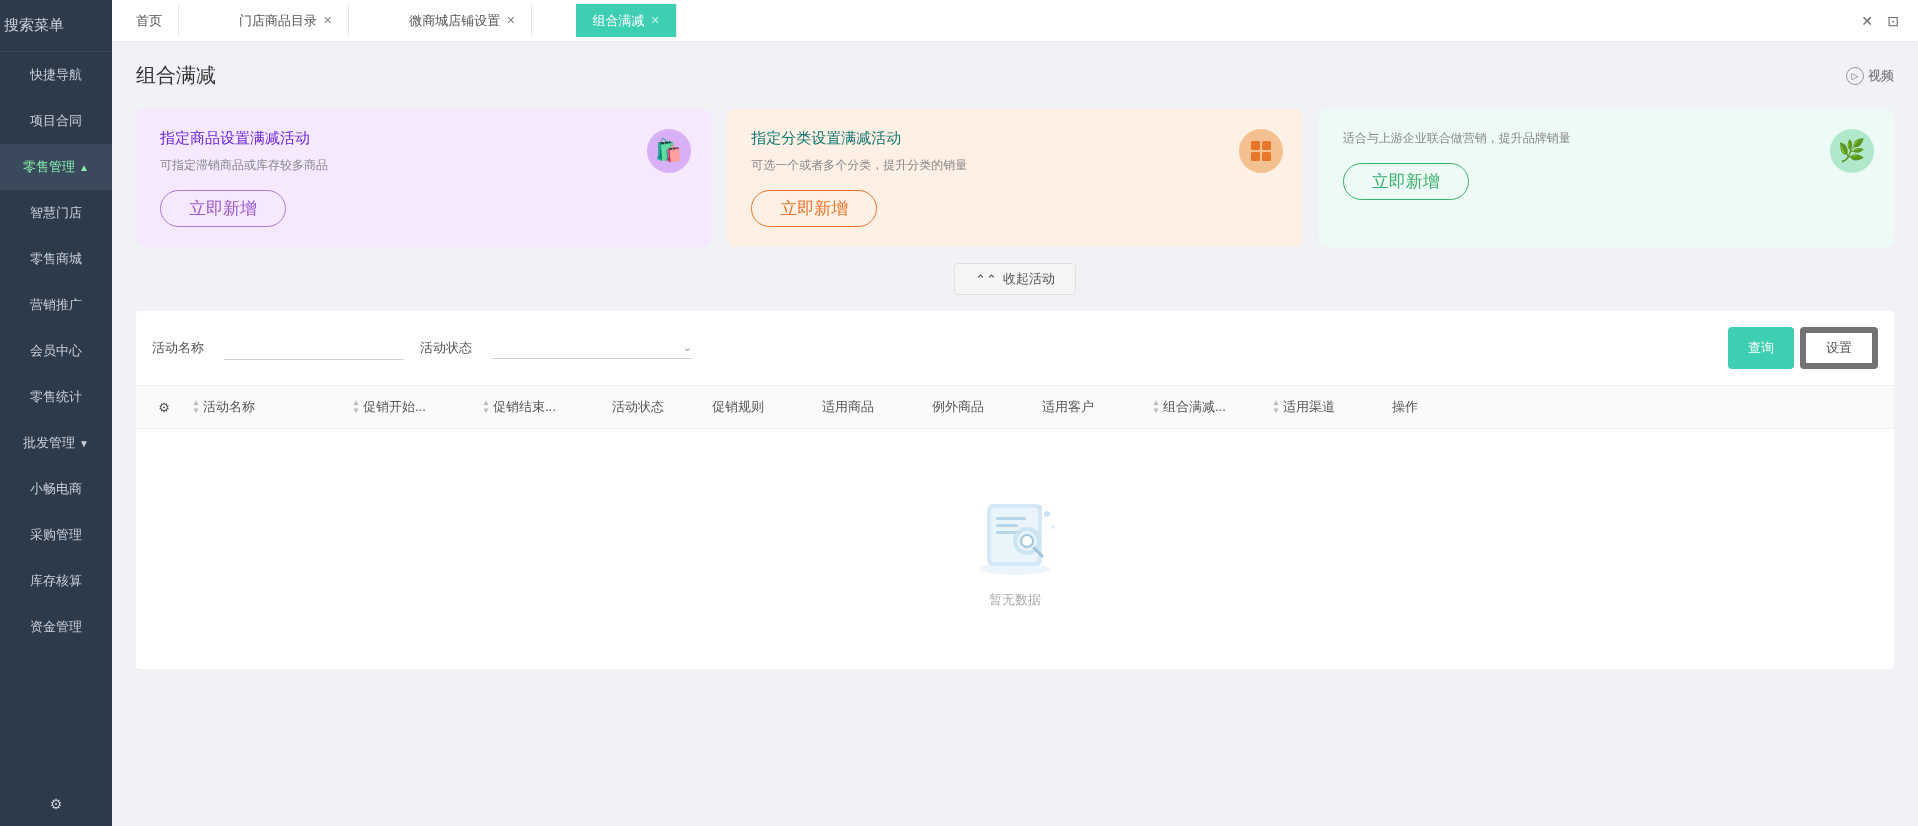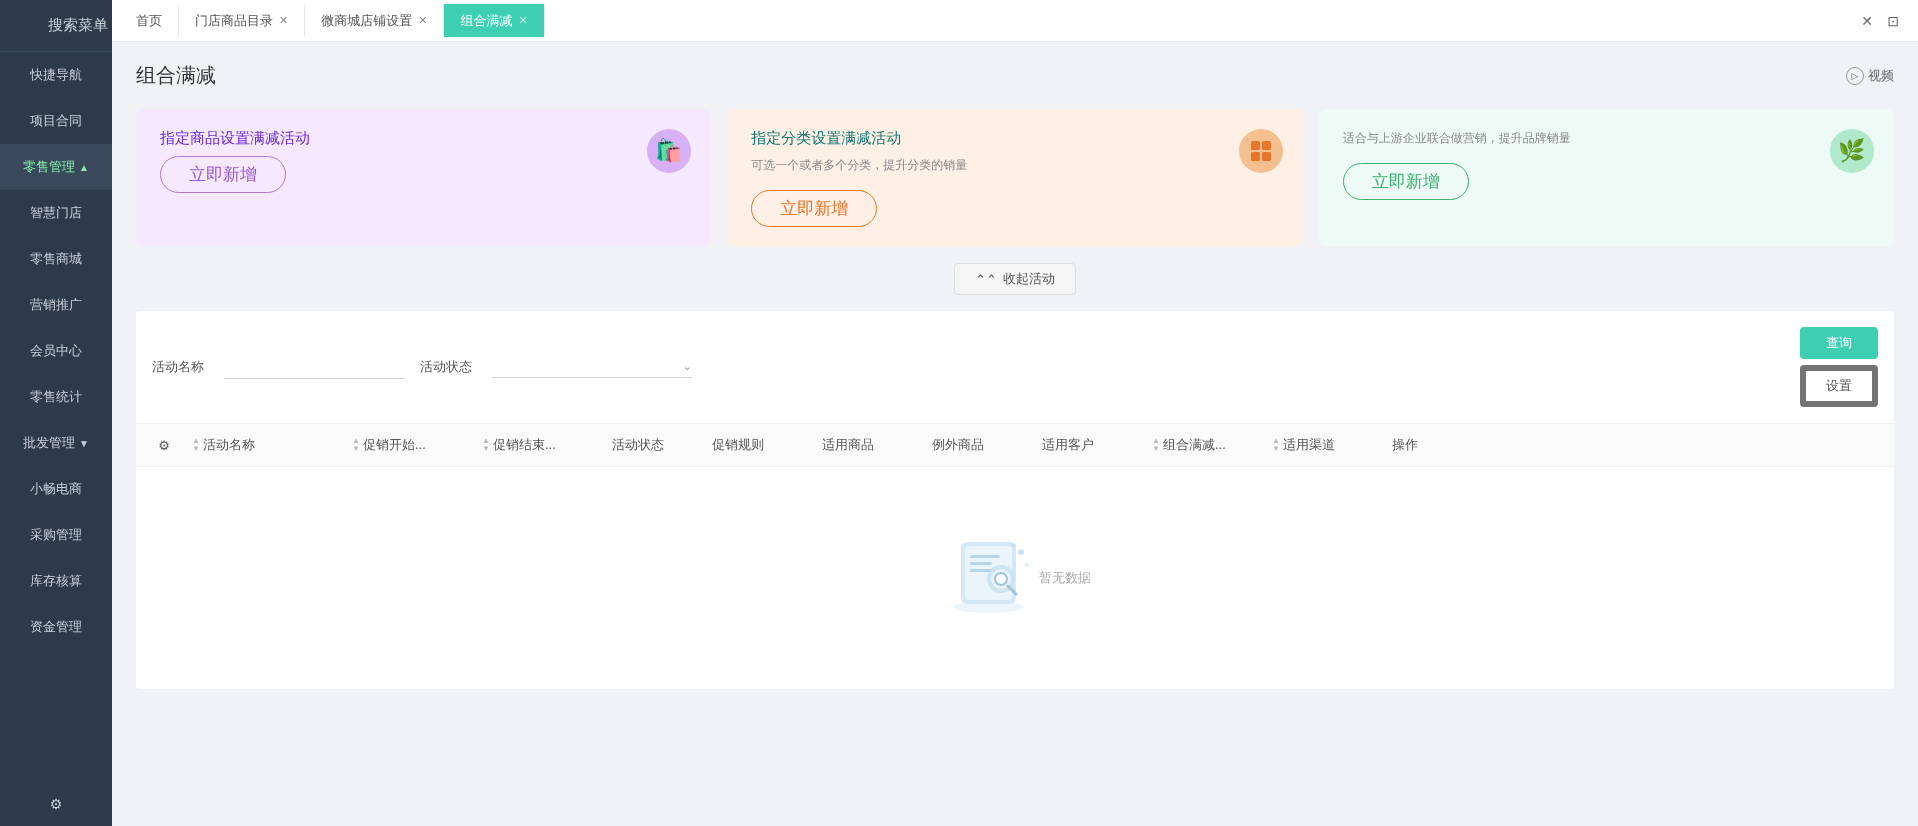--- a/index.html
+++ b/index.html
@@ -14,21 +14,21 @@
       flex-direction: column;
       flex-shrink: 0;
       height: 100%;
     }
     .sidebar-search {
       padding: 16px 4px;
       font-size: 15px;
       color: #c8d0da;
       cursor: pointer;
       border-bottom: 1px solid #3a4a5c;
-      text-align: right;
+      text-align: left;
     }
     .sidebar-item {
       padding: 14px 8px;
       text-align: center;
       font-size: 13px;
       color: #c8d0da;
       cursor: pointer;
       position: relative;
       display: flex;
       align-items: center;
@@ -56,20 +56,21 @@
 
     
     .tab-bar {
       display: flex;
       align-items: center;
       background: #fff;
       border-bottom: 1px solid #e8e8e8;
       padding: 4px 8px;
       height: 42px;
       flex-shrink: 0;
+      gap: 44px;
     }
     .tab {
       display: flex;
       align-items: center;
       padding: 0 16px;
       height: 100%;
       font-size: 13px;
       color: #555;
       cursor: pointer;
       border-right: 1px solid #e8e8e8;
@@ -250,21 +251,21 @@
       background: #fff;
       color: #555;
       border: 6px solid #737373;
       padding: 6px 20px;
       border-radius: 4px;
       font-size: 13px;
       cursor: pointer;
     }
     .filter-actions {
       display: flex;
-      flex-direction: column;
+      flex-direction: row;
       gap: 6px;
     }
     .table-header {
       display: flex;
       align-items: center;
       padding: 12px 8px;
       border-bottom: 1px solid #f0f0f0;
       font-size: 13px;
       color: #555;
       background: #fafafa;
@@ -286,20 +287,21 @@
     .col-goods { width: 110px; }
     .col-except { width: 110px; }
     .col-customer { width: 110px; }
     .col-notallow { width: 120px; }
     .col-channel { width: 120px; }
     .col-action { flex: 1; text-align: right; padding-right: 16px; }
 
     
     .empty-state {
       display: flex;
+      flex-direction: column;
       align-items: center;
       justify-content: center;
       padding: 60px 0;
       text-align: right;
     }
     .empty-icon {
       width: 100px;
       height: 90px;
       margin-bottom: 12px;
     }
@@ -392,20 +394,21 @@
         <span style="border: 1px solid #999; border-radius: 50%; width: 18px; height: 18px; display:flex;align-items:center;justify-content:center;font-size:9px;">▷</span>
         <span>视频</span>
       </div>
     </div>
 
     <div class="cards-row">
 
       <div class="card card-purple">
         <div class="card-icon">🛍️</div>
         <div class="card-title">指定商品设置满减活动</div>
+        <div class="card-desc">可指定滞销商品或库存较多商品</div>
         <button class="card-btn">立即新增</button>
       </div>
 
       <div class="card card-orange">
         <div class="card-icon" style="background:#f5c090;">
           <svg width="22" height="22" viewBox="0 0 22 22" fill="none">
             <rect x="1" y="1" width="9" height="9" rx="1.5" fill="#e8762a"></rect>
             <rect x="12" y="1" width="9" height="9" rx="1.5" fill="#e8762a"></rect>
             <rect x="1" y="12" width="9" height="9" rx="1.5" fill="#e8762a"></rect>
             <rect x="12" y="12" width="9" height="9" rx="1.5" fill="#e8762a"></rect>

